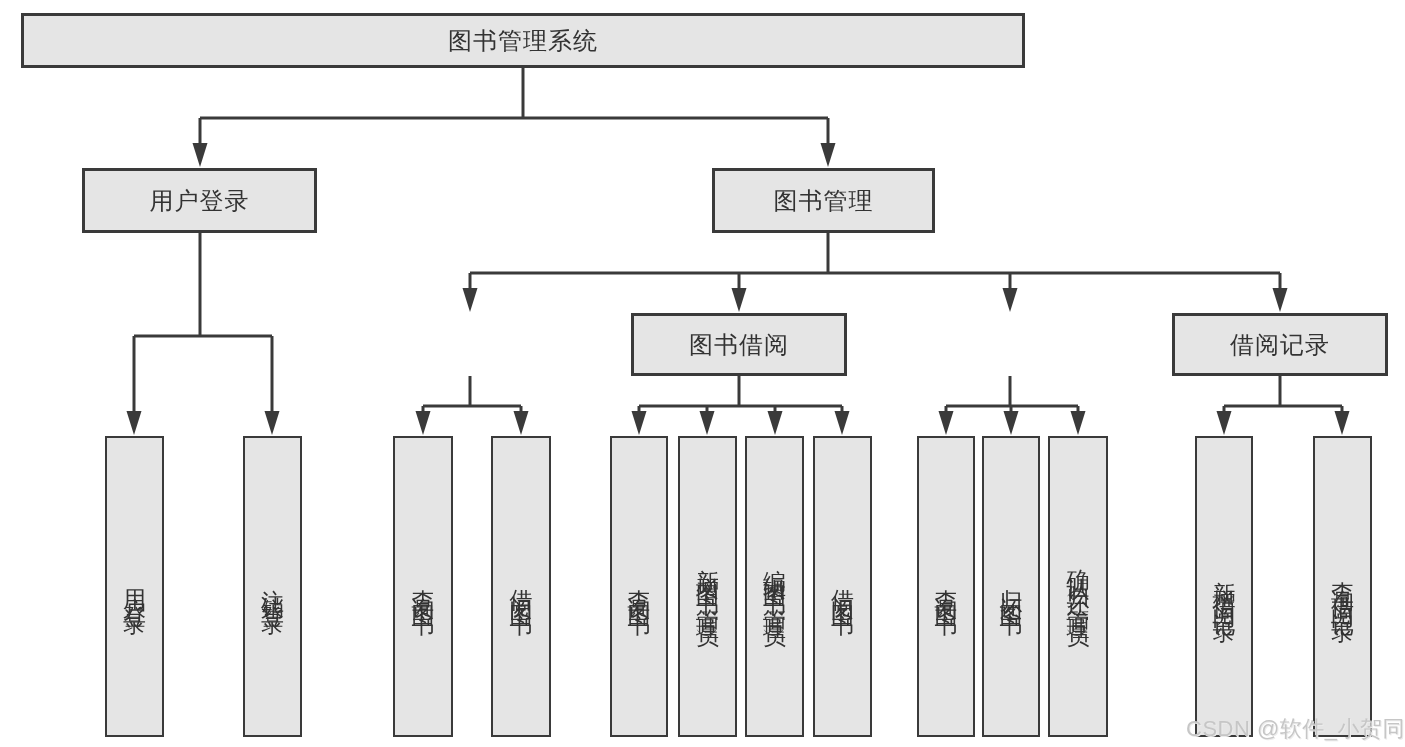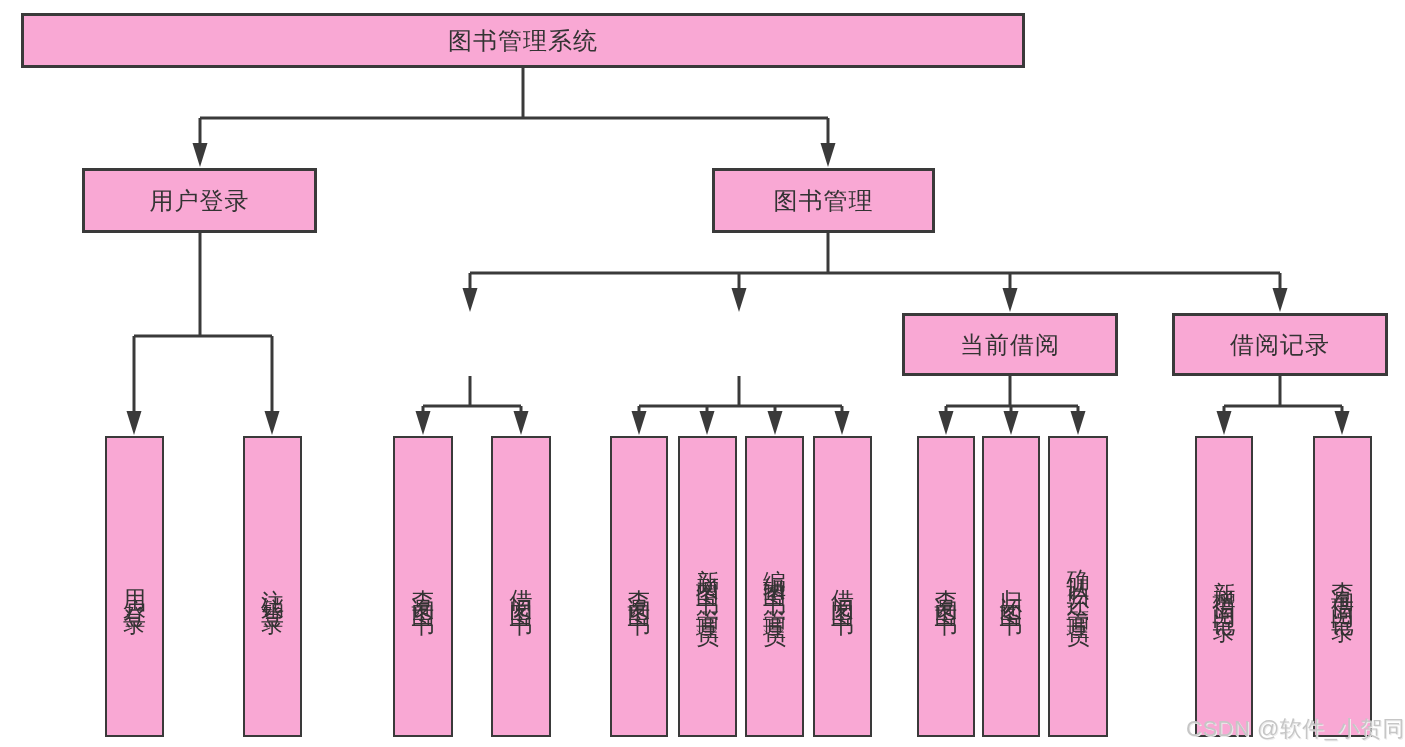--- a/index.html
+++ b/index.html
@@ -20,21 +20,21 @@
     left: 0;
     top: 0;
     width: 1405px;
     height: 747px;
     pointer-events: none;
   }
   .node {
     position: absolute;
     box-sizing: border-box;
     border: 3px solid #3a3a3a;
-    background: #f9a8d4;
+    background: #e5e5e5;
     display: flex;
     align-items: center;
     justify-content: center;
     color: #333333;
   }
   .node.h-label { font-size: 24px; letter-spacing: 1px; }
   .node.root-label { font-size: 24px; letter-spacing: 1px; }
   .node.leaf {
     border-width: 2.5px;
   }
@@ -136,22 +136,22 @@
     <span>图书管理系统</span>
   </div>
 
   <div class="node h-label" style="left:82px;top:168px;width:235px;height:65px">
     <span>用户登录</span>
   </div>
   <div class="node h-label" style="left:712px;top:168px;width:223px;height:65px">
     <span>图书管理</span>
   </div>
 
-  <div class="node h-label" style="left:902px;top:313px;width:216px;height:63px">
-    <span>当前借阅</span>
+  <div class="node h-label" style="left:631px;top:313px;width:216px;height:63px">
+    <span>图书借阅</span>
   </div>
   <div class="node h-label" style="left:1172px;top:313px;width:216px;height:63px">
     <span>借阅记录</span>
   </div>
 
   <div class="node leaf" style="left:105px;top:436px;width:59px;height:301px">
     <span class="v-text">用户登录</span>
   </div>
   <div class="node leaf" style="left:243px;top:436px;width:59px;height:301px">
     <span class="v-text">注销登录</span>

